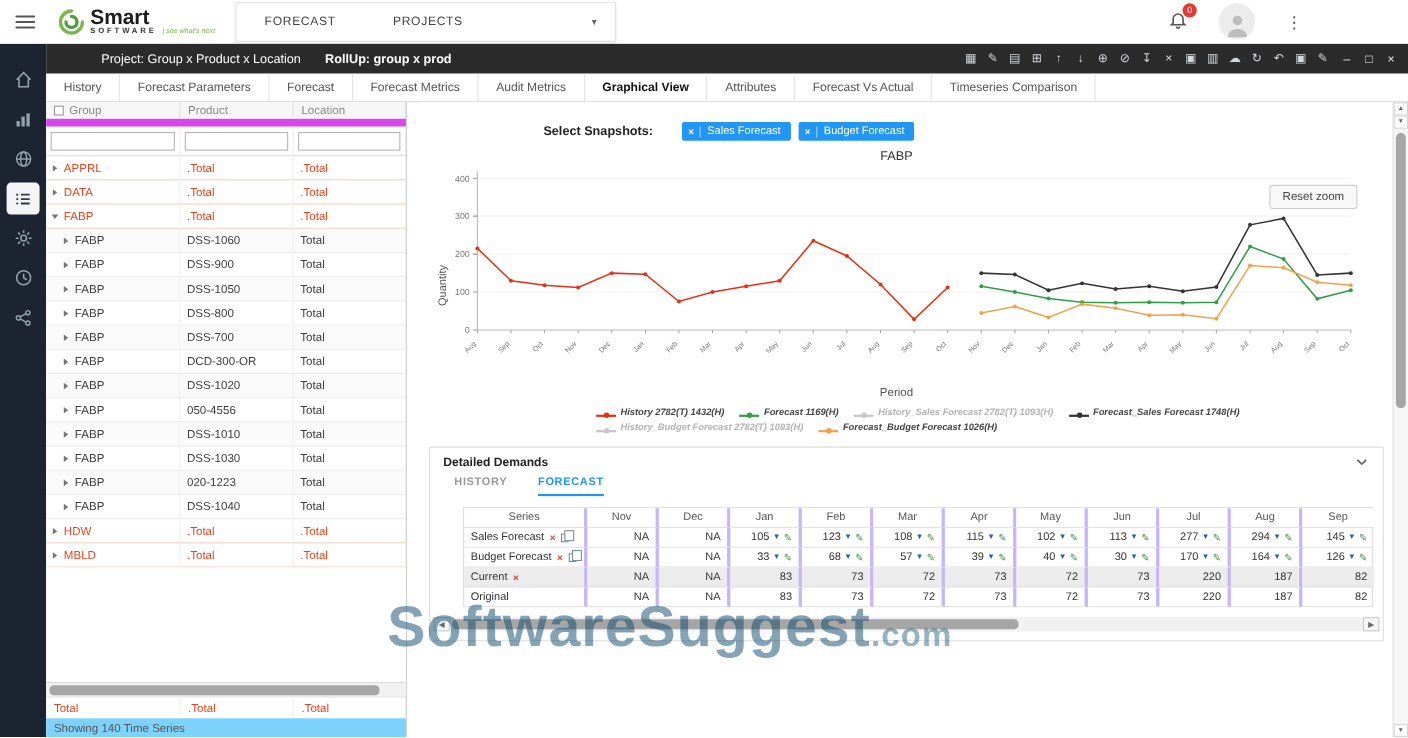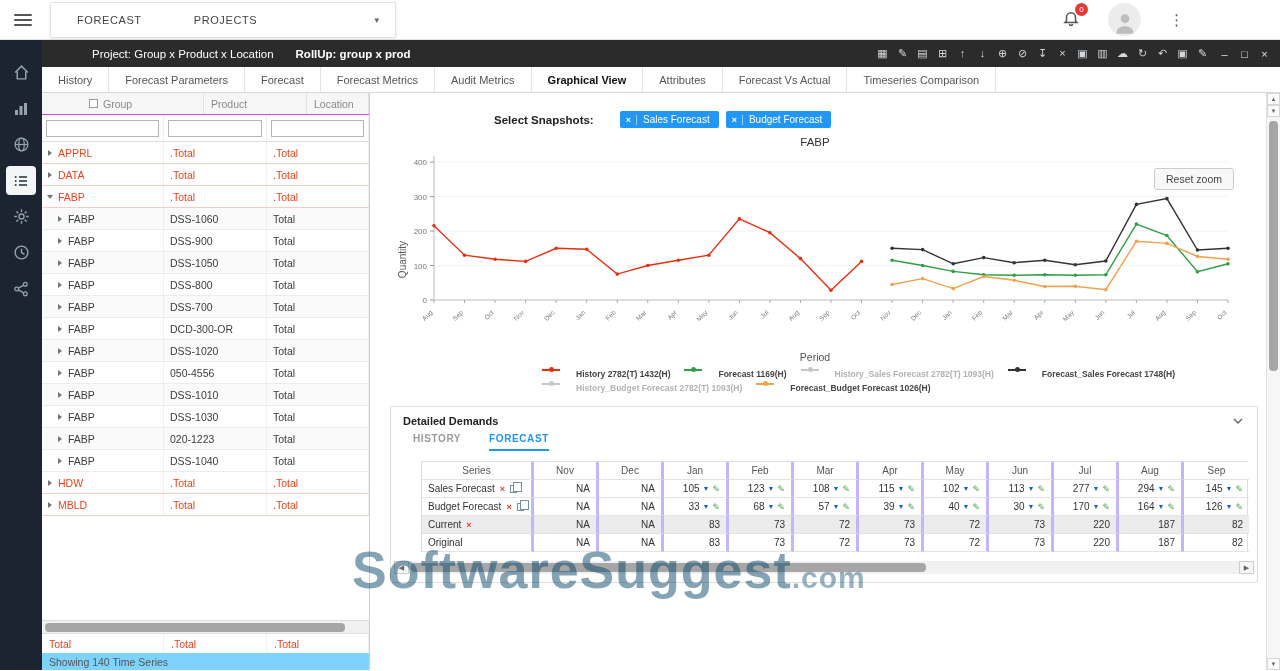--- a/index.html
+++ b/index.html
@@ -44,21 +44,21 @@
   
   .tabstrip { height:26px; display:flex; border-bottom:1px solid #d8d8d8; background:#fff; padding-right:16px; flex-shrink:0; }
   .tab { padding:0 16px; display:flex; align-items:center; font-size:11px; color:#555; border-right:1px solid #e3e3e3; cursor:pointer; white-space:nowrap; }
   .tab.active { font-weight:bold; color:#101010; }
 
   
   .panels { flex:1; display:flex; min-height:0; position:relative; }
 
   
   .tree { width:328px; border-right:1px solid #cfcfcf; display:flex; flex-direction:column; font-size:10.5px; flex-shrink:0; background:#fff; }
-  .tree-head { display:flex; background:#f6f6f6; border-bottom:1px solid #d946ef; height:22px; align-items:center; color:#8a8a8a;padding-left:40px; }
+  .tree-head { display:flex; background:#f6f6f6; border-bottom:7px solid #d946ef; height:22px; align-items:center; color:#8a8a8a; }
   .tree-head .th { height:100%; display:flex; align-items:center; gap:5px; padding-left:7px; border-right:1px solid #e2e2e2; }
   .hcb { width:9px; height:9px; border:1px solid #999; background:#fff; cursor:pointer; flex-shrink:0; }
   .c1 { width:122px; } .c2 { width:103px; } .c3 { flex:1; }
   .filter-row { display:flex; height:27px; border-bottom:1px solid #ddd; align-items:center; }
   .filter-row .fc { height:100%; display:flex; align-items:center; border-right:1px solid #eee; padding:0 4px; }
   .filter-row input { width:100%; height:17px; border:1px solid #b5b5b5; font-size:10px; padding:0 3px; font-family:inherit; }
   .tree-rows { overflow:hidden; }
   .tree-row { display:flex; height:22px; align-items:stretch; border-bottom:1px solid #ececec; cursor:pointer; }
   .tree-row.top { border-bottom:1px solid #f3cfc4; }
   .tree-row .tc { display:flex; align-items:center; border-right:1px solid #f0f0f0; padding-left:6px; overflow:hidden; white-space:nowrap; }
@@ -84,21 +84,21 @@
   .chip .x { font-size:9px; font-weight:bold; padding-right:5px; border-right:1px solid rgba(255,255,255,.55); cursor:pointer; }
 
   .chart-wrap { position:relative; margin-top:8px; }
   .chart-title { width:850px; margin-left:8px; text-align:center; font-size:11.5px; color:#333; }
   .reset-zoom { position:absolute; right:32px; top:32px; border:1px solid #ccc; background:#f8f8f8; font-size:10.5px; color:#444; padding:4px 11px; border-radius:3px; cursor:pointer; font-family:inherit; }
   .ylab { position:absolute; left:2px; top:118px; transform:rotate(-90deg); font-size:10px; color:#555; }
   svg.chart { display:block; margin-left:8px; }
   .xlab { width:850px; margin-left:8px; text-align:center; font-size:10.5px; color:#555; margin-top:-2px; }
 
   .legend { margin:6px 0 0 160px; width:710px; display:flex; flex-wrap:wrap; column-gap:14px; row-gap:4px; font-size:8.5px; font-weight:bold; color:#444; }
-  .lg { display:flex; align-items:flex-start; gap:16px; cursor:pointer; white-space:nowrap; }
+  .lg { display:flex; align-items:flex-end; gap:4px; cursor:pointer; white-space:nowrap;font-style:italic; }
   .lg.disabled { color:#b3b3b3; }
   .lg .mark { height:2px; width:18px; position:relative; flex-shrink:0; }
   .lg .mark::after { content:""; position:absolute; left:7px; top:-2px; width:5px; height:5px; border-radius:50%; background:inherit; }
 
   .opts { display:flex; align-items:center; gap:30px; margin:16px 0 0 26px; font-size:11px; color:#333; }
   .opt { display:flex; gap:8px; align-items:center; }
   .cbx { width:13px; height:13px; border:1.5px solid #848484; border-radius:2px; background:#fff; cursor:pointer; flex-shrink:0; }
 
   .dd { margin:13px 8px 0 8px; border:1px solid #ddd; border-radius:2px; position:relative; padding-bottom:6px; }
   .dd-head { display:flex; justify-content:space-between; align-items:flex-end; padding:8px 14px 4px 12px; font-size:11px; font-weight:bold; color:#222; }
@@ -137,20 +137,33 @@
 </style>
 </head>
 <body>
 
 <div class="topbar">
   <div class="hamburger">
       <span></span>
       <span></span>
       <span></span>
     </div>
+  <div class="brand">
+    <svg width="26" height="26" viewBox="0 0 26 26">
+      <path d="M13 3 A10 10 0 1 0 23 13" fill="none" stroke="#7ab648" stroke-width="3" stroke-linecap="round"></path>
+      <path d="M13 8 A5 5 0 1 1 8 13" fill="none" stroke="#4c9e3f" stroke-width="3" stroke-linecap="round"></path>
+    </svg>
+    <div class="brand-text">
+      <span class="brand-name">Smart</span>
+      <span class="brand-subrow">
+        <span class="brand-sub">SOFTWARE</span>
+        <span class="brand-tag">| see what's next</span>
+      </span>
+    </div>
+  </div>
   <div class="topnav">
     <span style="display:flex;">
         <span class="nav-item">FORECAST</span>
         <span class="nav-item">PROJECTS</span>
       </span>
     <span class="caret">▾</span>
   </div>
   <div class="top-right">
     <div class="bell">
       <svg width="18" height="18" viewBox="0 0 24 24" fill="none" stroke="#555" stroke-width="2">

